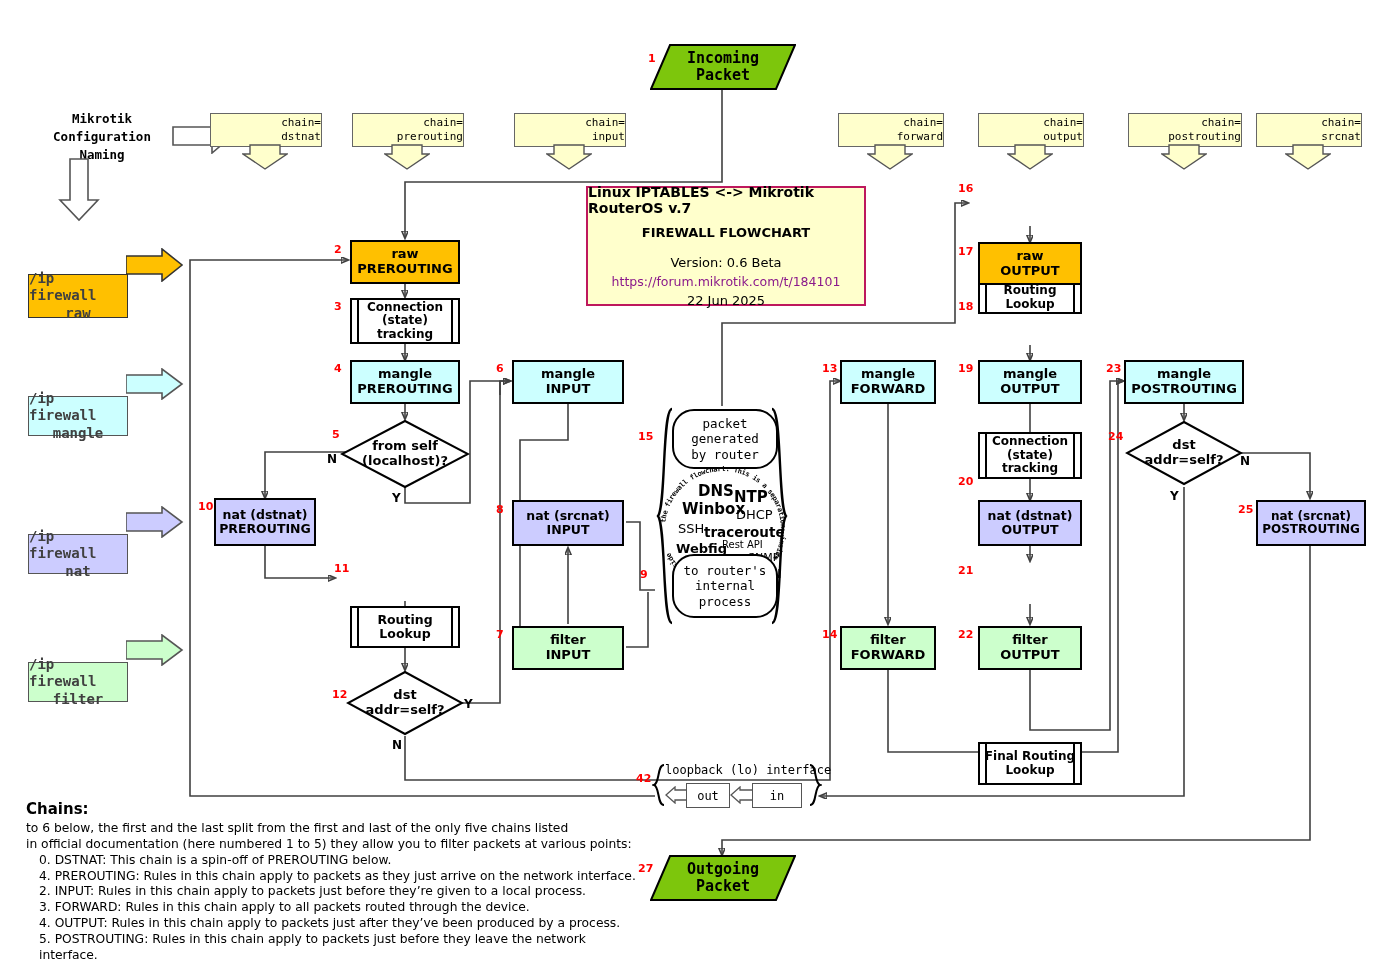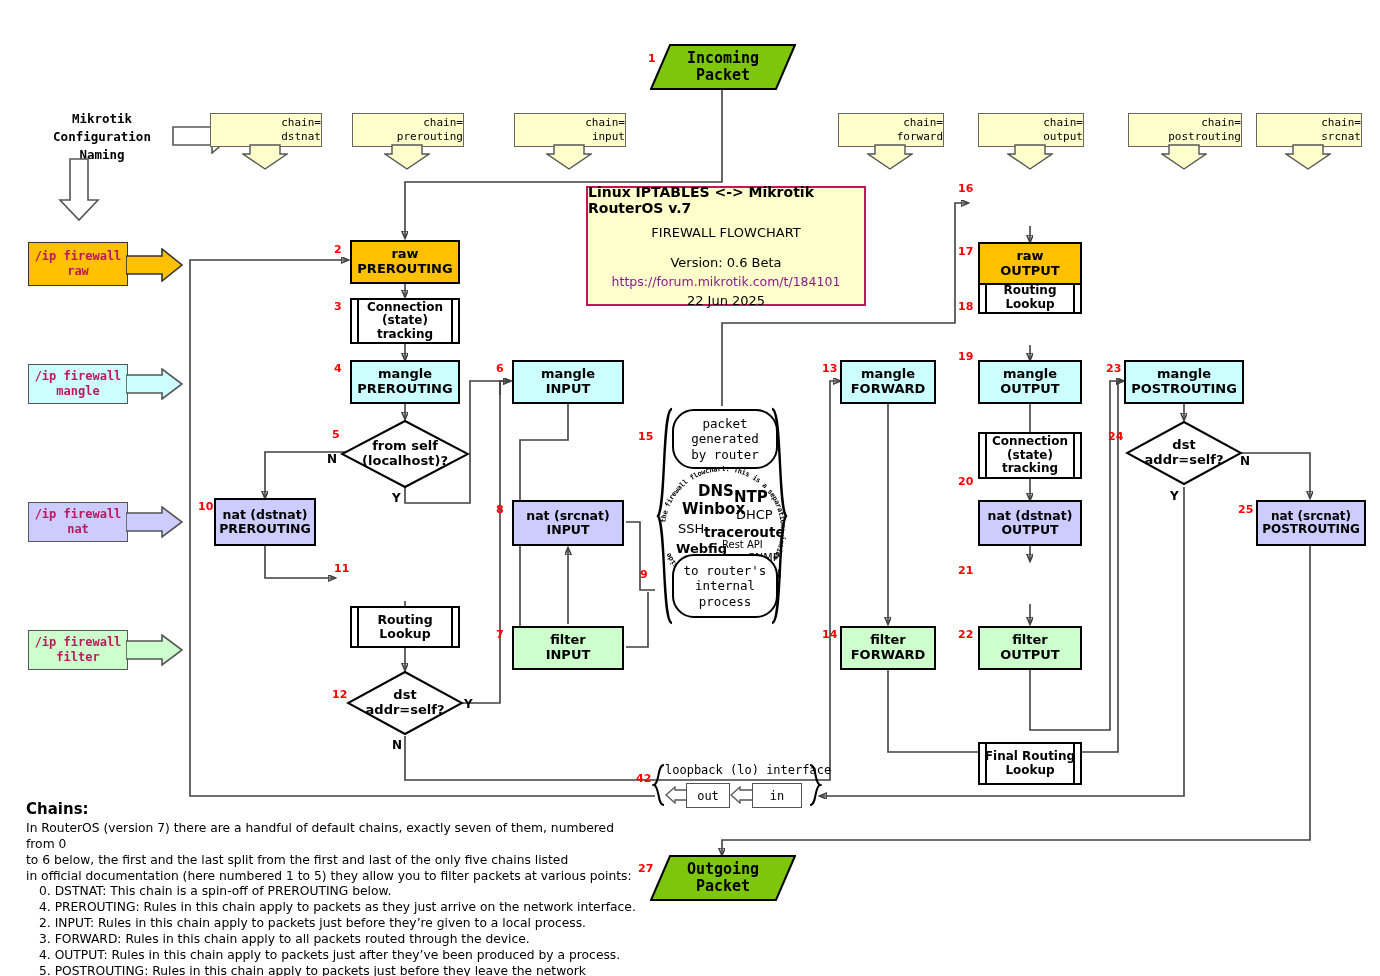--- a/index.html
+++ b/index.html
@@ -57,37 +57,37 @@
     font-size:11px;line-height:1.25;text-align:center;color:#000;
     display:flex;flex-direction:column;align-items:flex-end;justify-content:center;
   }
   .tagarrow{position:absolute;}
 
   
   .legend{
     position:absolute;display:flex;flex-direction:column;
     align-items:center;justify-content:center;
     font-family:"DejaVu Sans Mono","Liberation Mono",monospace;
-    font-weight:bold;font-size:12px;line-height:1.25;color:#be185d;
-    border:1.5px solid #555;box-sizing:border-box;
+    font-weight:bold;font-size:14px;line-height:1.25;color:#404040;
+    border:1.5px solid #555;box-sizing:border-box;margin-top:32px;
   }
   .legend.lraw{background:#FFC000;border-color:#333;}
   .legend.lmangle{background:#CCFFFF;}
   .legend.lnat{background:#CCCCFF;}
   .legend.lfilter{background:#CCFFCC;}
   .legarrow{position:absolute;}
 
   
   .titlecard{
     position:absolute;background:#FFFFCC;border:2px solid #be185d;
     display:flex;flex-direction:column;align-items:center;justify-content:center;
     text-align:left;color:#000;
   }
   .titlecard .t1{font-weight:bold;font-size:14px;margin-bottom:9px;}
-  .titlecard .t2{font-weight:normal;font-size:13px;margin-bottom:15px;}
+  .titlecard .t2{font-weight:bold;font-size:13px;margin-bottom:15px;}
   .titlecard .t3{font-size:13px;margin-bottom:4px;}
   .titlecard .t4{font-size:12.5px;color:#8b1a8b;margin-bottom:4px;}
   .titlecard .t5{font-size:13px;}
 
   
   .num{
     position:absolute;color:#ff0000;font-weight:bold;font-size:11px;
     font-family:"DejaVu Sans","Liberation Sans",sans-serif;
   }
 
@@ -566,21 +566,21 @@
     <span>OUTPUT</span>
   </div>
 
   <div class="num" style="left:958px;top:300px;">18</div>
   <div class="pbox sub node" style="left:978px;top:298px;width:104px;height:47px;font-size:12px;">
     <span>Connection</span>
     <span>(state)</span>
     <span>tracking</span>
   </div>
 
-  <div class="num" style="left:958px;top:350px;">19</div>
+  <div class="num" style="left:958px;top:362px;">19</div>
   <div class="pbox mangle node" style="left:978px;top:360px;width:104px;height:44px;">
     <span>mangle</span>
     <span>OUTPUT</span>
   </div>
 
   <div class="num" style="left:958px;top:475px;">20</div>
   <div class="pbox nat node" style="left:978px;top:500px;width:104px;height:46px;font-size:12.5px;">
     <span>nat (dstnat)</span>
     <span>OUTPUT</span>
   </div>
@@ -637,21 +637,20 @@
     <path d="M29,4 L10,4 L10,1 L1,9 L10,17 L10,14 L29,14 Z" fill="#ffffff" stroke="#555" stroke-width="1.3"></path>
   </svg>
   <div class="lbbox" style="left:686px;top:783px;width:42px;height:23px;">out</div>
   <svg class="node" style="left:730px;top:786px;" width="30" height="18" viewBox="0 0 30 18">
     <path d="M29,4 L10,4 L10,1 L1,9 L10,17 L10,14 L29,14 Z" fill="#ffffff" stroke="#555" stroke-width="1.3"></path>
   </svg>
   <div class="lbbox" style="left:752px;top:783px;width:48px;height:23px;">in</div>
 
   <div class="chains" style="left:26px;top:800px;width:620px;">
     <h2>Chains:</h2>
-    <p>In RouterOS (version 7) there are a handful of default chains, exactly seven of them, numbered from 0</p>
     <p>to 6 below, the first and the last split from the first and last of the only five chains listed</p>
     <p>in official documentation (here numbered 1 to 5) they allow you to filter packets at various points:</p>
     <ol>
       <li>0. DSTNAT: This chain is a spin-off of PREROUTING below.</li>
       <li>4. PREROUTING: Rules in this chain apply to packets as they just arrive on the network interface.</li>
       <li>2. INPUT: Rules in this chain apply to packets just before they’re given to a local process.</li>
       <li>3. FORWARD: Rules in this chain apply to all packets routed through the device.</li>
       <li>4. OUTPUT: Rules in this chain apply to packets just after they’ve been produced by a process.</li>
       <li>5. POSTROUTING: Rules in this chain apply to packets just before they leave the network interface.</li>
 

